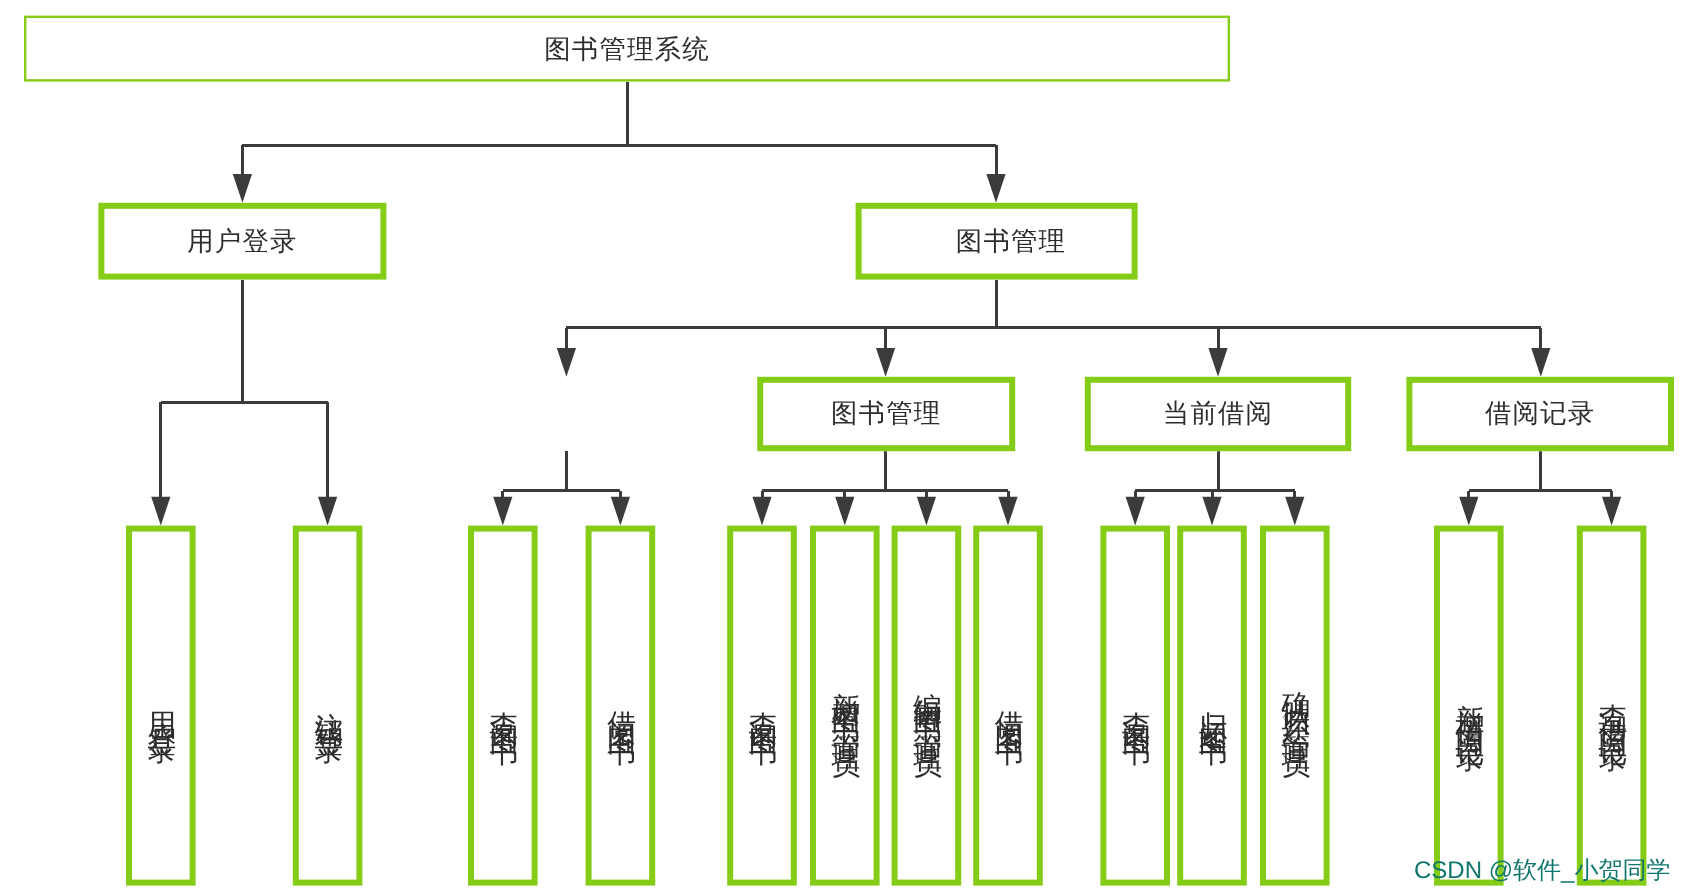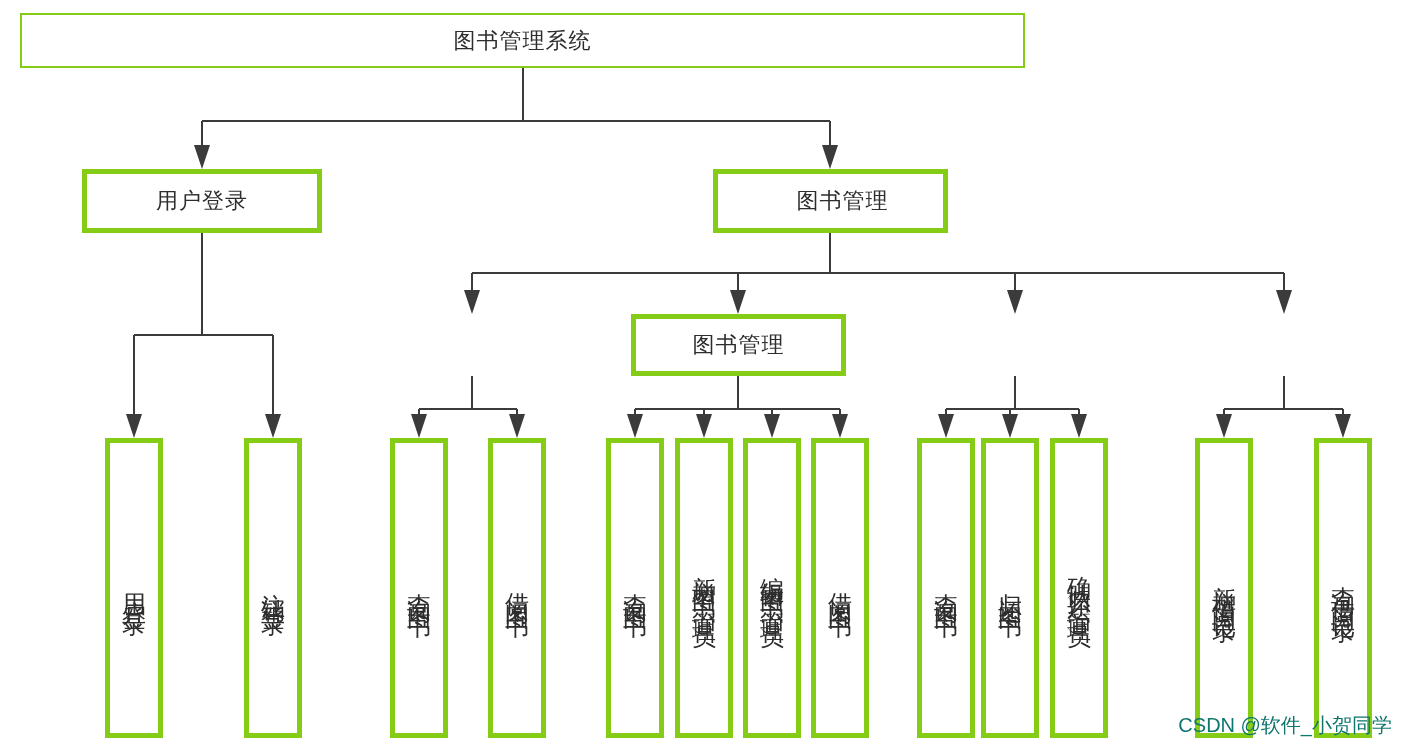--- a/index.html
+++ b/index.html
@@ -120,20 +120,26 @@
   <div class="node h-node" style="left:82px;top:169px;width:240px;height:64px;">
     <span>用户登录</span>
   </div>
   <div class="node h-node" style="left:713px;top:169px;width:235px;height:64px;padding-left:24px;">
     <span>图书管理</span>
   </div>
 
   <div class="node h-node" style="left:631px;top:314px;width:215px;height:62px;">
     <span>图书管理</span>
   </div>
+  <div class="node h-node" style="left:904px;top:314px;width:222px;height:62px;">
+    <span>当前借阅</span>
+  </div>
+  <div class="node h-node" style="left:1172px;top:314px;width:223px;height:62px;">
+    <span>借阅记录</span>
+  </div>
 
   <div class="node v-node" style="left:105px;top:438px;width:58px;height:300px;">
     <span class="v-label">用户登录</span>
   </div>
   <div class="node v-node" style="left:244px;top:438px;width:58px;height:300px;">
     <span class="v-label">注销登录</span>
   </div>
 
   <div class="node v-node" style="left:390px;top:438px;width:58px;height:300px;">
     <span class="v-label">查询图书</span>

